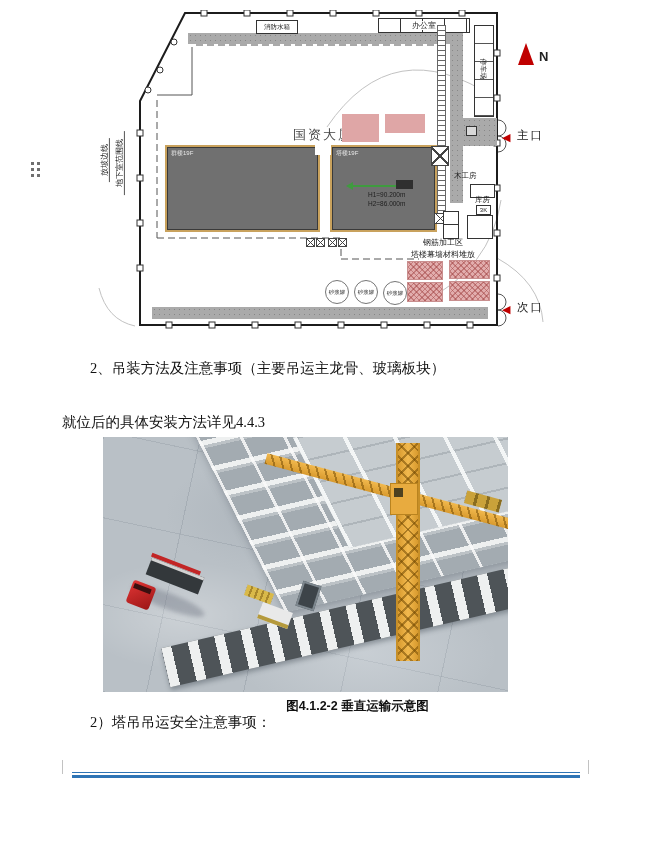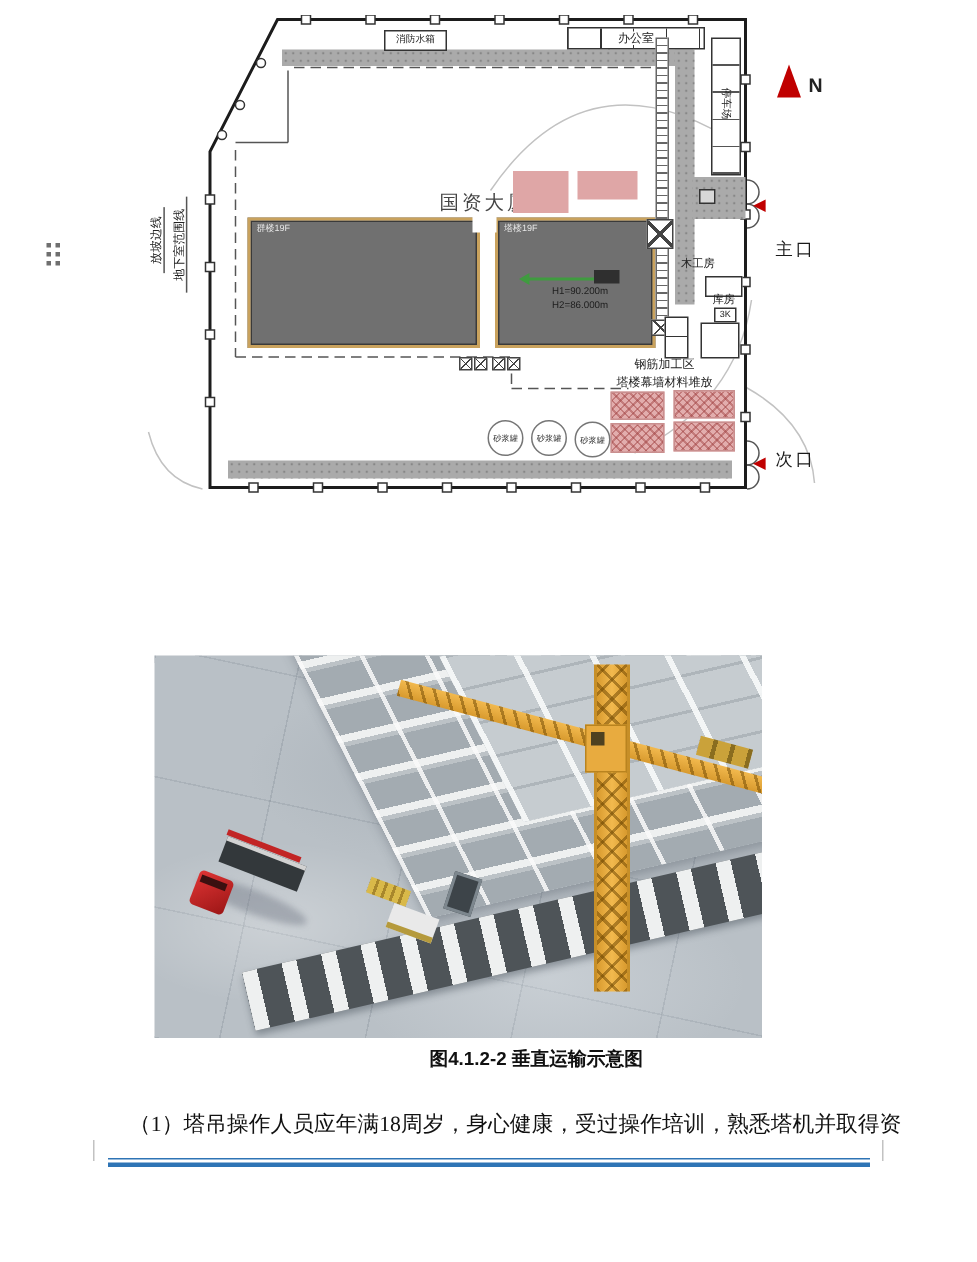--- a/index.html
+++ b/index.html
@@ -185,21 +185,21 @@
     <div class="box" style="left:285px;top:8px;width:90px;height:13px;background-image:repeating-linear-gradient(90deg,transparent 0 21px,#333 21px 22px);display:flex;align-items:center;justify-content:center;">
       <span class="lbl" style="position:static;font-size:8px;background:#fff;padding:0 2px;">办公室</span>
     </div>
     <div class="box" style="left:381px;top:15px;width:18px;height:90px;background-image:repeating-linear-gradient(180deg,transparent 0 17px,#555 17px 18px);"></div>
     <div class="lbl" style="left:370px;top:55px;width:40px;font-size:7px;transform:rotate(90deg);text-align:center;">停车场</div>
 
     <div class="ntri" style="left:425px;top:33px;"></div>
     <div class="lbl" style="left:446px;top:40px;font-size:13px;font-weight:bold;">N</div>
 
     <span class="lbl gate-arrow" style="left:409px;top:121px;">◀</span>
-    <span class="lbl gate-text" style="left:424px;top:119px;margin-top:32px;">主口</span>
+    <span class="lbl gate-text" style="left:424px;top:119px;">主口</span>
     <span class="lbl gate-arrow" style="left:409px;top:293px;">◀</span>
     <span class="lbl gate-text" style="left:424px;top:291px;">次口</span>
 
     <div class="lbl" style="left:200px;top:118px;font-size:13px;color:#454545;letter-spacing:2px;font-family:'Liberation Serif',serif;">国资大厦</div>
 
     <div class="pink" style="left:249px;top:104px;width:37px;height:28px;"></div>
     <div class="pink" style="left:292px;top:104px;width:40px;height:19px;"></div>
 
     <div class="bld" style="left:72px;top:135px;width:151px;height:83px;">
       <span class="lbl" style="left:4px;top:3px;font-size:6px;color:#e8e8e8;">群楼19F</span>
@@ -247,20 +247,22 @@
       </div>
     <div class="circle" style="left:290px;top:271px;">
         <span>砂浆罐</span>
       </div>
 
     <div class="lbl vtext" style="left:-10px;top:145px;width:44px;font-size:8px;">放坡边线</div>
     <div class="lbl vtext" style="left:-5px;top:148px;width:64px;font-size:8px;">地下室范围线</div>
   </div>
 
 
+  <div class="para ind" style="top:359px;">2、吊装方法及注意事项（主要吊运主龙骨、玻璃板块）</div>
+  <div class="para" style="top:413px;">就位后的具体安装方法详见4.4.3</div>
 
   <div class="abs photo">
     <div class="facade"></div>
     <div class="roofdeck"></div>
     <div class="bbase"></div>
     <div class="jib"></div>
     <div class="mast"></div>
     <div class="cab">
         <i></i>
       </div>
@@ -271,20 +273,20 @@
     <div class="tcab">
         <i></i>
       </div>
     <div class="pallet1"></div>
     <div class="pallet2"></div>
     <div class="sign"></div>
   </div>
 
   <div class="cap" style="top:698px;padding-left:32px;">图4.1.2-2 垂直运输示意图</div>
 
-  <div class="para" style="top:740px;padding-left:24px;">（1）塔吊操作人员应年满18周岁，身心健康，受过操作培训，熟悉塔机并取得资</div>
+  <div class="para ind" style="top:713px;">2）塔吊吊运安全注意事项：</div>
 
   <div class="abs f-tick" style="left:62px;"></div>
   <div class="abs f-tick" style="left:588px;"></div>
   <div class="abs f-line1"></div>
   <div class="abs f-line2"></div>
 
 </div>
 
 </body></html>

